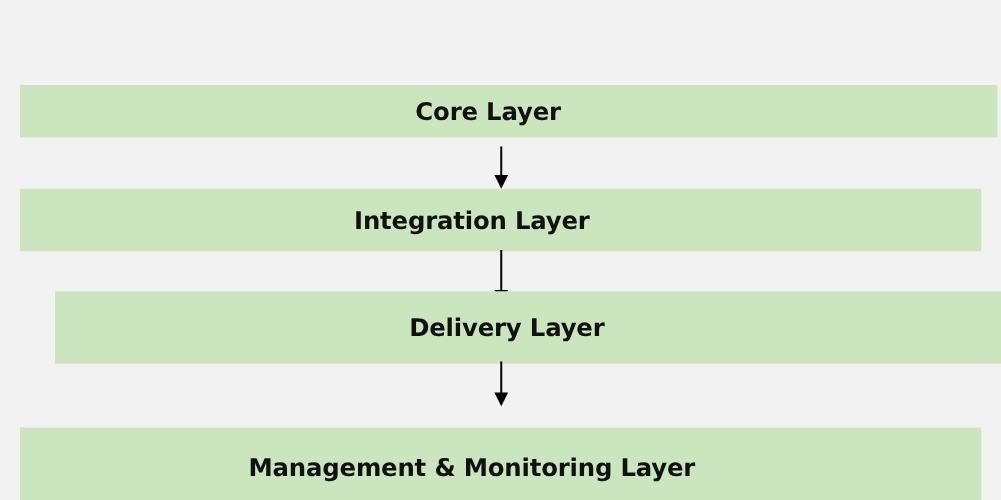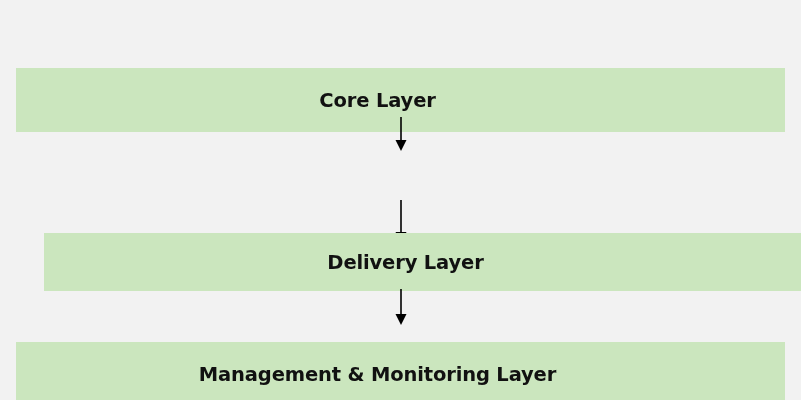--- a/index.html
+++ b/index.html
@@ -52,21 +52,21 @@
   .flow-arrow {
     position: absolute;
     left: 385px;
     width: 32px;
   }
   .flow-arrow svg {
     display: block;
     width: 32px;
     height: 100%;
   }
-  #box-1 { top: 68px;  height: 64px; }
+  #box-1 { top: 68px;  height: 42px; padding-left: 13px; }
   #box-2 { top: 151px; height: 50px; }
   #box-3 { top: 233px; height: 58px; margin-left: 28px; }
   #box-4 { top: 325px; height: 64px; margin-top: 17px; }
 
   #arrow-1 { top: 117px; height: 35px; }
   #arrow-2 { top: 200px; height: 44px; }
   #arrow-3 { top: 289px; height: 37px; }
 </style>
 </head>
 <body>
@@ -78,20 +78,23 @@
     <span class="layer-label">Core Layer</span>
   </div>
 
   <div class="flow-arrow" id="arrow-1">
     <svg viewBox="0 0 32 35" preserveAspectRatio="none" xmlns="http://www.w3.org/2000/svg">
       <line x1="16" y1="0" x2="16" y2="26" stroke="#000000" stroke-width="1.6"></line>
       <polygon points="16,34 10.5,23 21.5,23" fill="#000000"></polygon>
     </svg>
   </div>
 
+  <div class="layer-box" id="box-2">
+    <span class="layer-label">Integration Layer</span>
+  </div>
 
   <div class="flow-arrow" id="arrow-2">
     <svg viewBox="0 0 32 44" preserveAspectRatio="none" xmlns="http://www.w3.org/2000/svg">
       <line x1="16" y1="0" x2="16" y2="34" stroke="#000000" stroke-width="1.6"></line>
       <polygon points="16,43 10.5,32 21.5,32" fill="#000000"></polygon>
     </svg>
   </div>
 
   <div class="layer-box" id="box-3">
     <span class="layer-label">Delivery Layer</span>

